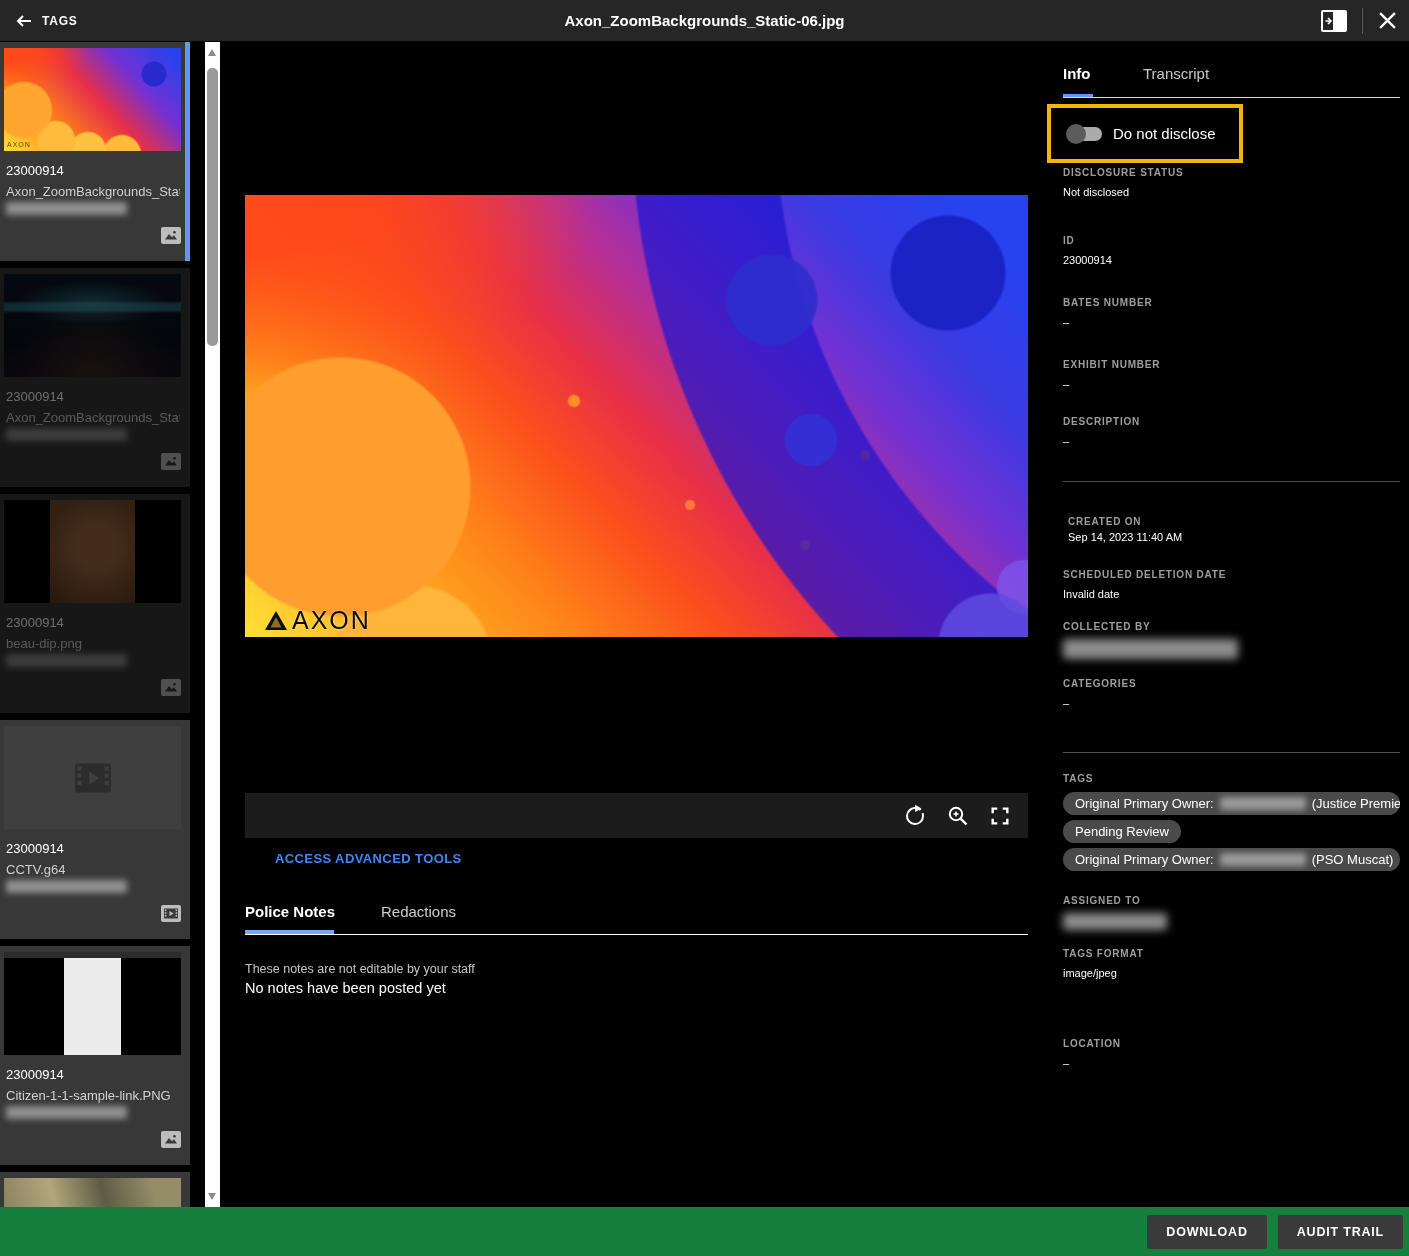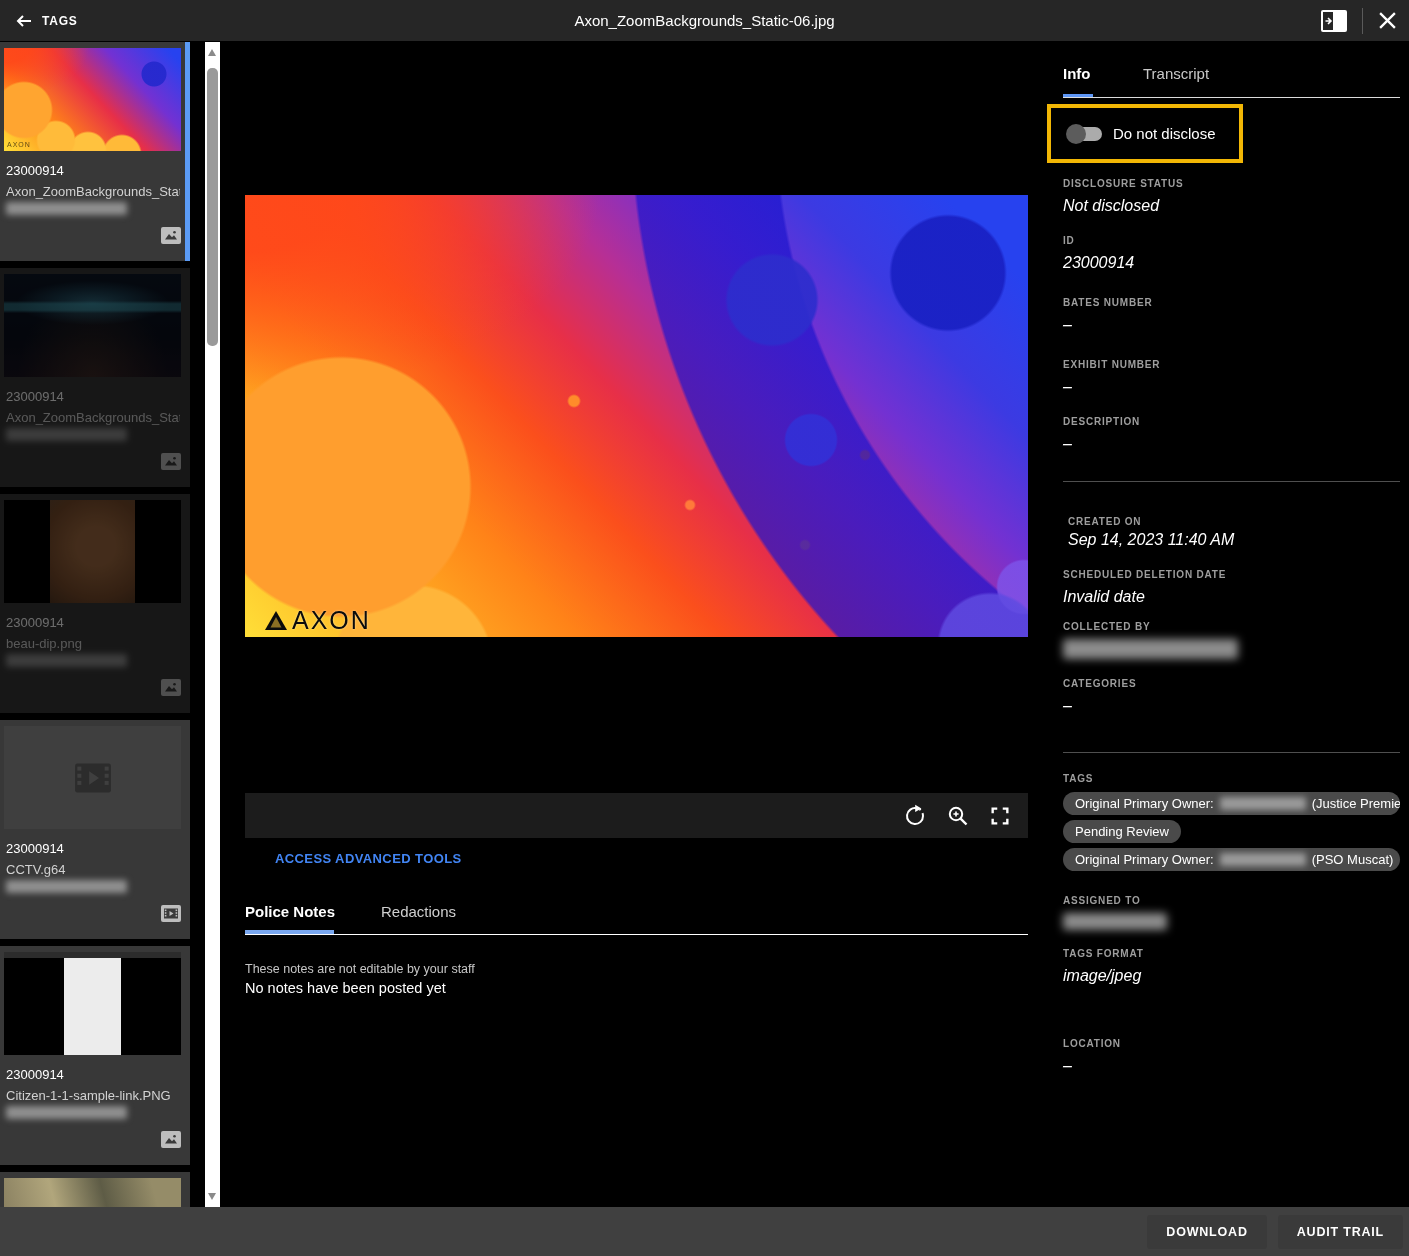--- a/index.html
+++ b/index.html
@@ -6,21 +6,21 @@
   html,body { width:1409px; height:1256px; }
   body {
     position:relative; background:#000; overflow:hidden;
     font-family:"Liberation Sans", sans-serif; color:#fff;
   }
   
   .topbar { position:absolute; left:0; top:0; width:1409px; height:41px; background:#262626; z-index:50; }
   .back-btn { position:absolute; left:16px; top:0; height:41px; display:flex; align-items:center; gap:10px; cursor:pointer; }
   .back-btn span { font-size:12px; font-weight:bold; letter-spacing:.8px; color:#fff; }
   .topbar-title { position:absolute; left:0; right:0; top:0; height:41px; display:flex; align-items:center; justify-content:center;
-    font-size:15px; font-weight:normal; color:#fff; }
+    font-size:15px; font-weight:bold; color:#fff; }
   .topbar-right { position:absolute; right:10px; top:0; height:41px; display:flex; align-items:center; gap:13px; }
   .tb-divider { width:1px; height:26px; background:#5a5a5a; }
   .icon-btn { background:none; border:none; cursor:pointer; display:flex; align-items:center; justify-content:center; padding:2px; }
 
   
   .sidebar { position:absolute; left:0; top:42px; width:190px; bottom:0; background:#000; z-index:10; }
   .sb-item { position:relative; width:190px; height:219px; margin-bottom:7px; background:#383838; cursor:pointer; }
   .sb-item.dim { opacity:.42; }
   .sb-item.selected::after { content:""; position:absolute; right:0; top:0; bottom:0; width:5px; background:#5b9bf5; }
   .sb-thumb { position:absolute; left:4px; top:6px; width:177px; height:103px; overflow:hidden; }
@@ -126,34 +126,34 @@
   .p-tabline { position:absolute; left:0; top:42px; width:337px; height:1px; background:#dcdcdc; }
 
   .highlight-box { position:absolute; left:-16px; top:49px; width:196px; height:59px; border:4px solid #f2b705;
     display:flex; align-items:center; padding-left:17px; gap:11px; }
   .switch { position:relative; width:34px; height:14px; background:#ababab; border-radius:7px; cursor:pointer; flex:none; }
   .switch::before { content:""; position:absolute; left:-2px; top:-3px; width:20px; height:20px; border-radius:50%; background:#5c5c5c; }
   .toggle-label { font-size:15px; color:#fff; white-space:nowrap; }
 
   .fld { position:absolute; left:0; width:337px; }
   .flabel { font-size:10px; font-weight:bold; letter-spacing:.8px; color:#9e9e9e; }
-  .fvalue { margin-top:8px; font-size:16px; color:#fff;font-style:italic; }
+  .fvalue { margin-top:8px; font-size:11px; color:#fff; }
   .p-div { position:absolute; left:0; width:337px; height:1px; background:#4f4f4f; }
   .blur-val { margin-top:7px; background:#8c8c8c; border-radius:2px; filter:blur(4px); }
   .cb-blur { width:175px; height:20px; }
   .at-blur { width:104px; height:17px; }
 
   .chips { margin-top:8px; }
   .chip { display:inline-flex; align-items:center; gap:6px; max-width:100%; height:23px; padding:0 12px;
     background:#4a4a4a; border-radius:12px; font-size:13px; color:#fff; margin-bottom:5px; white-space:nowrap; overflow:hidden; cursor:default; }
   .chip.full { width:100%; }
   .chip-blur { display:inline-block; flex:none; width:86px; height:13px; background:#9a9a9a; border-radius:2px; filter:blur(3px); }
 
   
-  .footer { position:absolute; left:0; bottom:0; width:1409px; height:49px; background:#404040; z-index:60;
+  .footer { position:absolute; left:0; bottom:0; width:1409px; height:49px; background:#15803d; z-index:60;
     display:flex; align-items:center; justify-content:flex-end; gap:11px; padding-right:6px; }
   .footer button { height:34px; padding:0 19px; background:#3a3a3a; border:none; border-radius:3px;
     color:#fff; font-family:"Liberation Sans",sans-serif; font-size:12.5px; font-weight:bold; letter-spacing:.8px; cursor:pointer; }
 </style>
 </head>
 <body>
 
 <div class="topbar">
   <div class="back-btn">
     <svg width="16" height="14" viewBox="0 0 16 14">
@@ -328,21 +328,21 @@
   <div class="p-tab active">Info</div>
   <div class="p-tab inactive">Transcript</div>
   <div class="p-underline"></div>
   <div class="p-tabline"></div>
 
   <div class="highlight-box">
     <div class="switch"></div>
     <div class="toggle-label">Do not disclose</div>
   </div>
 
-  <div class="fld" style="top:123px">
+  <div class="fld" style="top:112px">
     <div class="flabel">DISCLOSURE STATUS</div>
     <div class="fvalue">Not disclosed</div>
   </div>
   <div class="fld" style="top:180px">
     <div class="flabel">ID</div>
     <div class="fvalue">23000914</div>
   </div>
   <div class="fld" style="top:242px">
     <div class="flabel">BATES NUMBER</div>
     <div class="fvalue">–</div>

